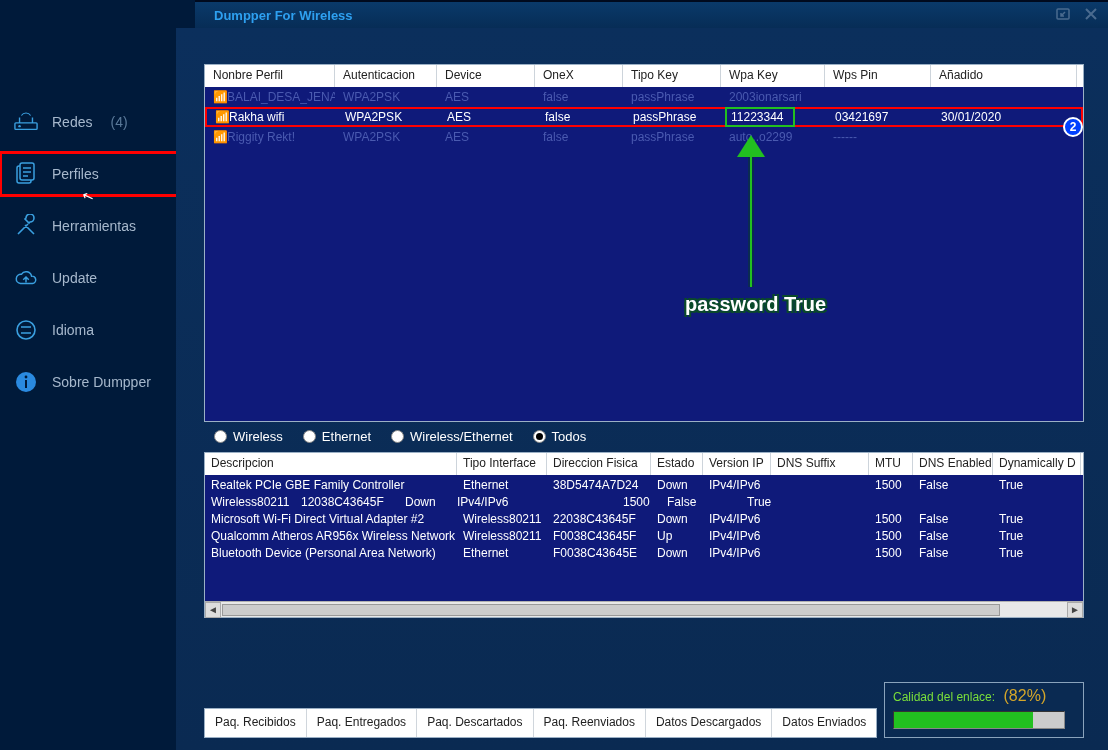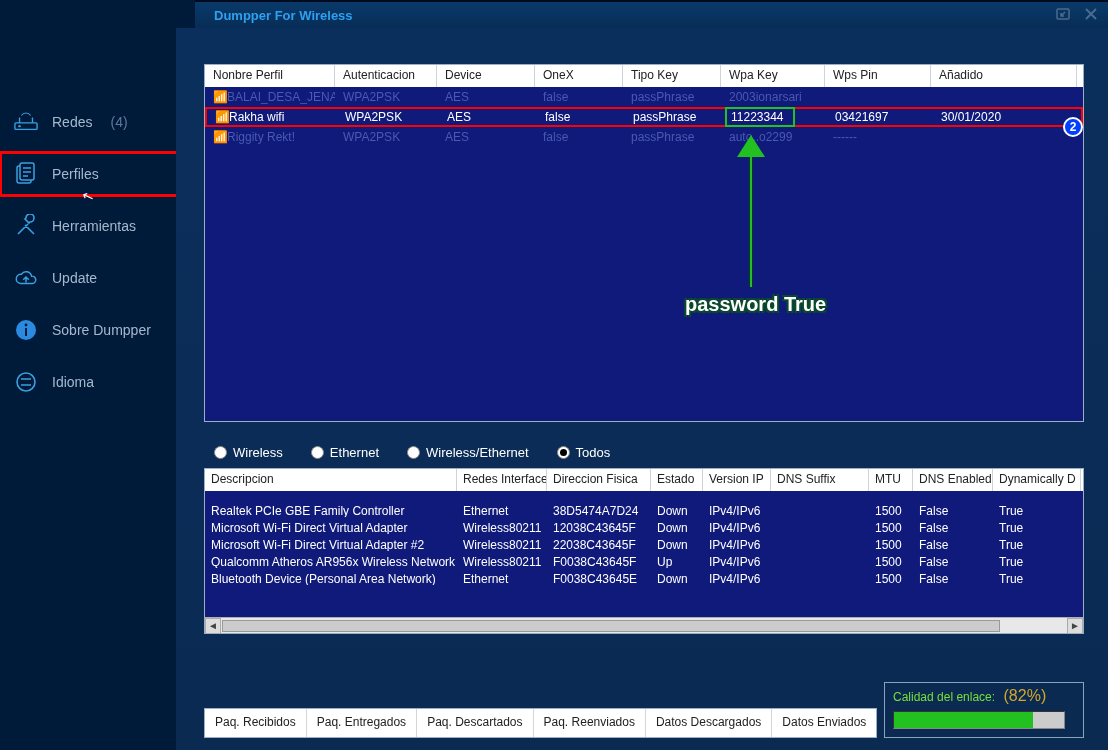--- a/index.html
+++ b/index.html
@@ -29,30 +29,30 @@
   .pr.dim { color:#4a5ab0; }
   .wifi-dot { display:inline-block; width:10px; height:10px; margin-right:4px; }
   .row-highlight { border:2px solid #ff0000; }
   .wpa-highlight { border:2px solid #22c020; padding:1px 4px !important; }
   
   .arrow-down { position:absolute; left:543px; top:74px; }
   .arrow-line { width:6px; height:148px; background:#22c020; border-left:2px solid #0a2a52; border-right:2px solid #0a2a52; }
   .arrow-head { width:0; height:0; border-left:14px solid transparent; border-right:14px solid transparent; border-bottom:22px solid #22c020; position:absolute; top:-4px; left:-11px; }
   .pwd-label { position:absolute; left:480px; top:228px; font-size:20px; font-weight:bold; color:#fff; text-shadow:-2px -2px 0 #0a4a2a, 2px -2px 0 #0a4a2a, -2px 2px 0 #0a4a2a, 2px 2px 0 #0a4a2a; }
   
-  .radio-row { display:flex; gap:28px; margin-top:18px; padding-left:10px; align-items:center; height:24px; }
+  .radio-row { display:flex; gap:20px; margin-top:2px; padding-left:10px; align-items:center; height:24px; }
   .radio-item { display:flex; align-items:center; gap:6px; color:#fff; font-size:13px; }
   .radio { width:13px; height:13px; border-radius:50%; background:#fff; border:1px solid #888; display:flex; align-items:center; justify-content:center; }
   .radio.checked::after { content:''; width:7px; height:7px; border-radius:50%; background:#000; }
   
   .adapters-table { width:880px; height:166px; border:1px solid #9bb0c5; background:#0f1a7a; margin-top:4px; position:relative; }
   .ad-header { display:flex; background:#fff; height:22px; }
   .ah { border-right:1px solid #cdd4db; padding:3px 6px; font-size:12px; color:#222; white-space:nowrap; overflow:hidden; }
   .ad-body .ar { display:flex; height:17px; font-size:12px; color:#fff; }
-  .ar .ac { padding:13px 6px; white-space:nowrap; overflow:hidden; }
+  .ar .ac { padding:3px 6px; white-space:nowrap; overflow:hidden; }
   .hscroll { position:absolute; bottom:0; left:0; width:100%; height:16px; background:#e8e8e8; border-top:1px solid #b0b0b0; display:flex; align-items:center; }
   .hscroll-btn { width:16px; height:16px; background:#ddd; border:1px solid #aaa; display:flex; align-items:center; justify-content:center; font-size:10px; color:#444; }
   .hscroll-track { flex:1; height:14px; }
   .hscroll-thumb { height:12px; background:#ccc; border:1px solid #999; margin:1px; }
   
   .bottom-bar { position:absolute; bottom:12px; left:28px; width:880px; display:flex; align-items:center; gap:10px; }
   .stats-box { display:flex; background:#fff; border:1px solid #9bb0c5; height:30px; }
   .stat { padding:6px 10px; font-size:12px; color:#222; border-right:1px solid #d0d6dc; }
   .search-icon { margin-left:10px; }
   .quality-box { position:absolute; right:0; bottom:0; width:200px; height:56px; border:1px solid #8aa3bc; background:#0a2a52; padding:4px 8px; }
@@ -121,35 +121,35 @@
         <svg width="26" height="20" viewBox="0 0 26 20">
           <path d="M7 16a5 5 0 0 1 1-10 6 6 0 0 1 11 2 4 4 0 0 1 1 8H7z" fill="none" stroke="#3aa0e0" stroke-width="1.6"></path>
           <path d="M13 15V9m-3 3 3-3 3 3" stroke="#3aa0e0" stroke-width="1.6" fill="none"></path>
         </svg>
       </span>
     <span>Update</span>
   </div>
   <div class="sidebar-item">
     <span class="icon">
         <svg width="24" height="24" viewBox="0 0 24 24">
+          <circle cx="12" cy="12" r="9" fill="none" stroke="#3aa0e0" stroke-width="1.6"></circle>
+          <path d="M7 9h10M7 15h10" stroke="#3aa0e0" stroke-width="1.4"></path>
+        </svg>
+      </span>
+    <span>Idioma</span>
+  </div>
+  <div class="sidebar-item">
+    <span class="icon">
+        <svg width="24" height="24" viewBox="0 0 24 24">
           <circle cx="12" cy="12" r="10" fill="#2a8ae0"></circle>
           <rect x="11" y="10" width="2" height="8" fill="#001a3a"></rect>
           <circle cx="12" cy="7" r="1.4" fill="#001a3a"></circle>
         </svg>
       </span>
     <span>Sobre Dumpper</span>
-  </div>
-  <div class="sidebar-item">
-    <span class="icon">
-        <svg width="24" height="24" viewBox="0 0 24 24">
-          <circle cx="12" cy="12" r="9" fill="none" stroke="#3aa0e0" stroke-width="1.6"></circle>
-          <path d="M7 9h10M7 15h10" stroke="#3aa0e0" stroke-width="1.4"></path>
-        </svg>
-      </span>
-    <span>Idioma</span>
   </div>
 </div>
 
 <div class="content">
 
   <div class="profiles-table">
     <div class="profiles-header">
       <div class="ph" style="width:130px">Nonbre Perfil</div>
       <div class="ph" style="width:102px">Autenticacion</div>
       <div class="ph" style="width:98px">Device</div>
@@ -214,21 +214,21 @@
       </div>
     <div class="radio-item">
         <span class="radio checked"></span>
         <span>Todos</span>
       </div>
   </div>
 
   <div class="adapters-table">
     <div class="ad-header">
       <div class="ah" style="width:252px">Descripcion</div>
-      <div class="ah" style="width:90px">Redes Interface</div>
+      <div class="ah" style="width:90px">Tipo Interface</div>
       <div class="ah" style="width:104px">Direccion Fisica</div>
       <div class="ah" style="width:52px">Estado</div>
       <div class="ah" style="width:68px">Version IP</div>
       <div class="ah" style="width:98px">DNS Suffix</div>
       <div class="ah" style="width:44px">MTU</div>
       <div class="ah" style="width:80px">DNS Enabled</div>
       <div class="ah" style="width:88px">Dynamically D</div>
     </div>
     <div class="ad-body" id="adapters-body">
         <div class="ar">
@@ -236,21 +236,20 @@
           <div class="ac" style="width: 90px;">Ethernet</div>
           <div class="ac" style="width: 104px;">38D5474A7D24</div>
           <div class="ac" style="width: 52px;">Down</div>
           <div class="ac" style="width: 68px;">IPv4/IPv6</div>
           <div class="ac" style="width: 98px;"></div>
           <div class="ac" style="width: 44px;">1500</div>
           <div class="ac" style="width: 80px;">False</div>
           <div class="ac" style="width: 88px;">True</div>
         </div>
         <div class="ar">
-          <div class="ac" style="width: 252px;">Microsoft Wi-Fi Direct Virtual Adapter</div>
           <div class="ac" style="width: 90px;">Wireless80211</div>
           <div class="ac" style="width: 104px;">12038C43645F</div>
           <div class="ac" style="width: 52px;">Down</div>
           <div class="ac" style="width: 68px;">IPv4/IPv6</div>
           <div class="ac" style="width: 98px;"></div>
           <div class="ac" style="width: 44px;">1500</div>
           <div class="ac" style="width: 80px;">False</div>
           <div class="ac" style="width: 88px;">True</div>
         </div>
         <div class="ar">

